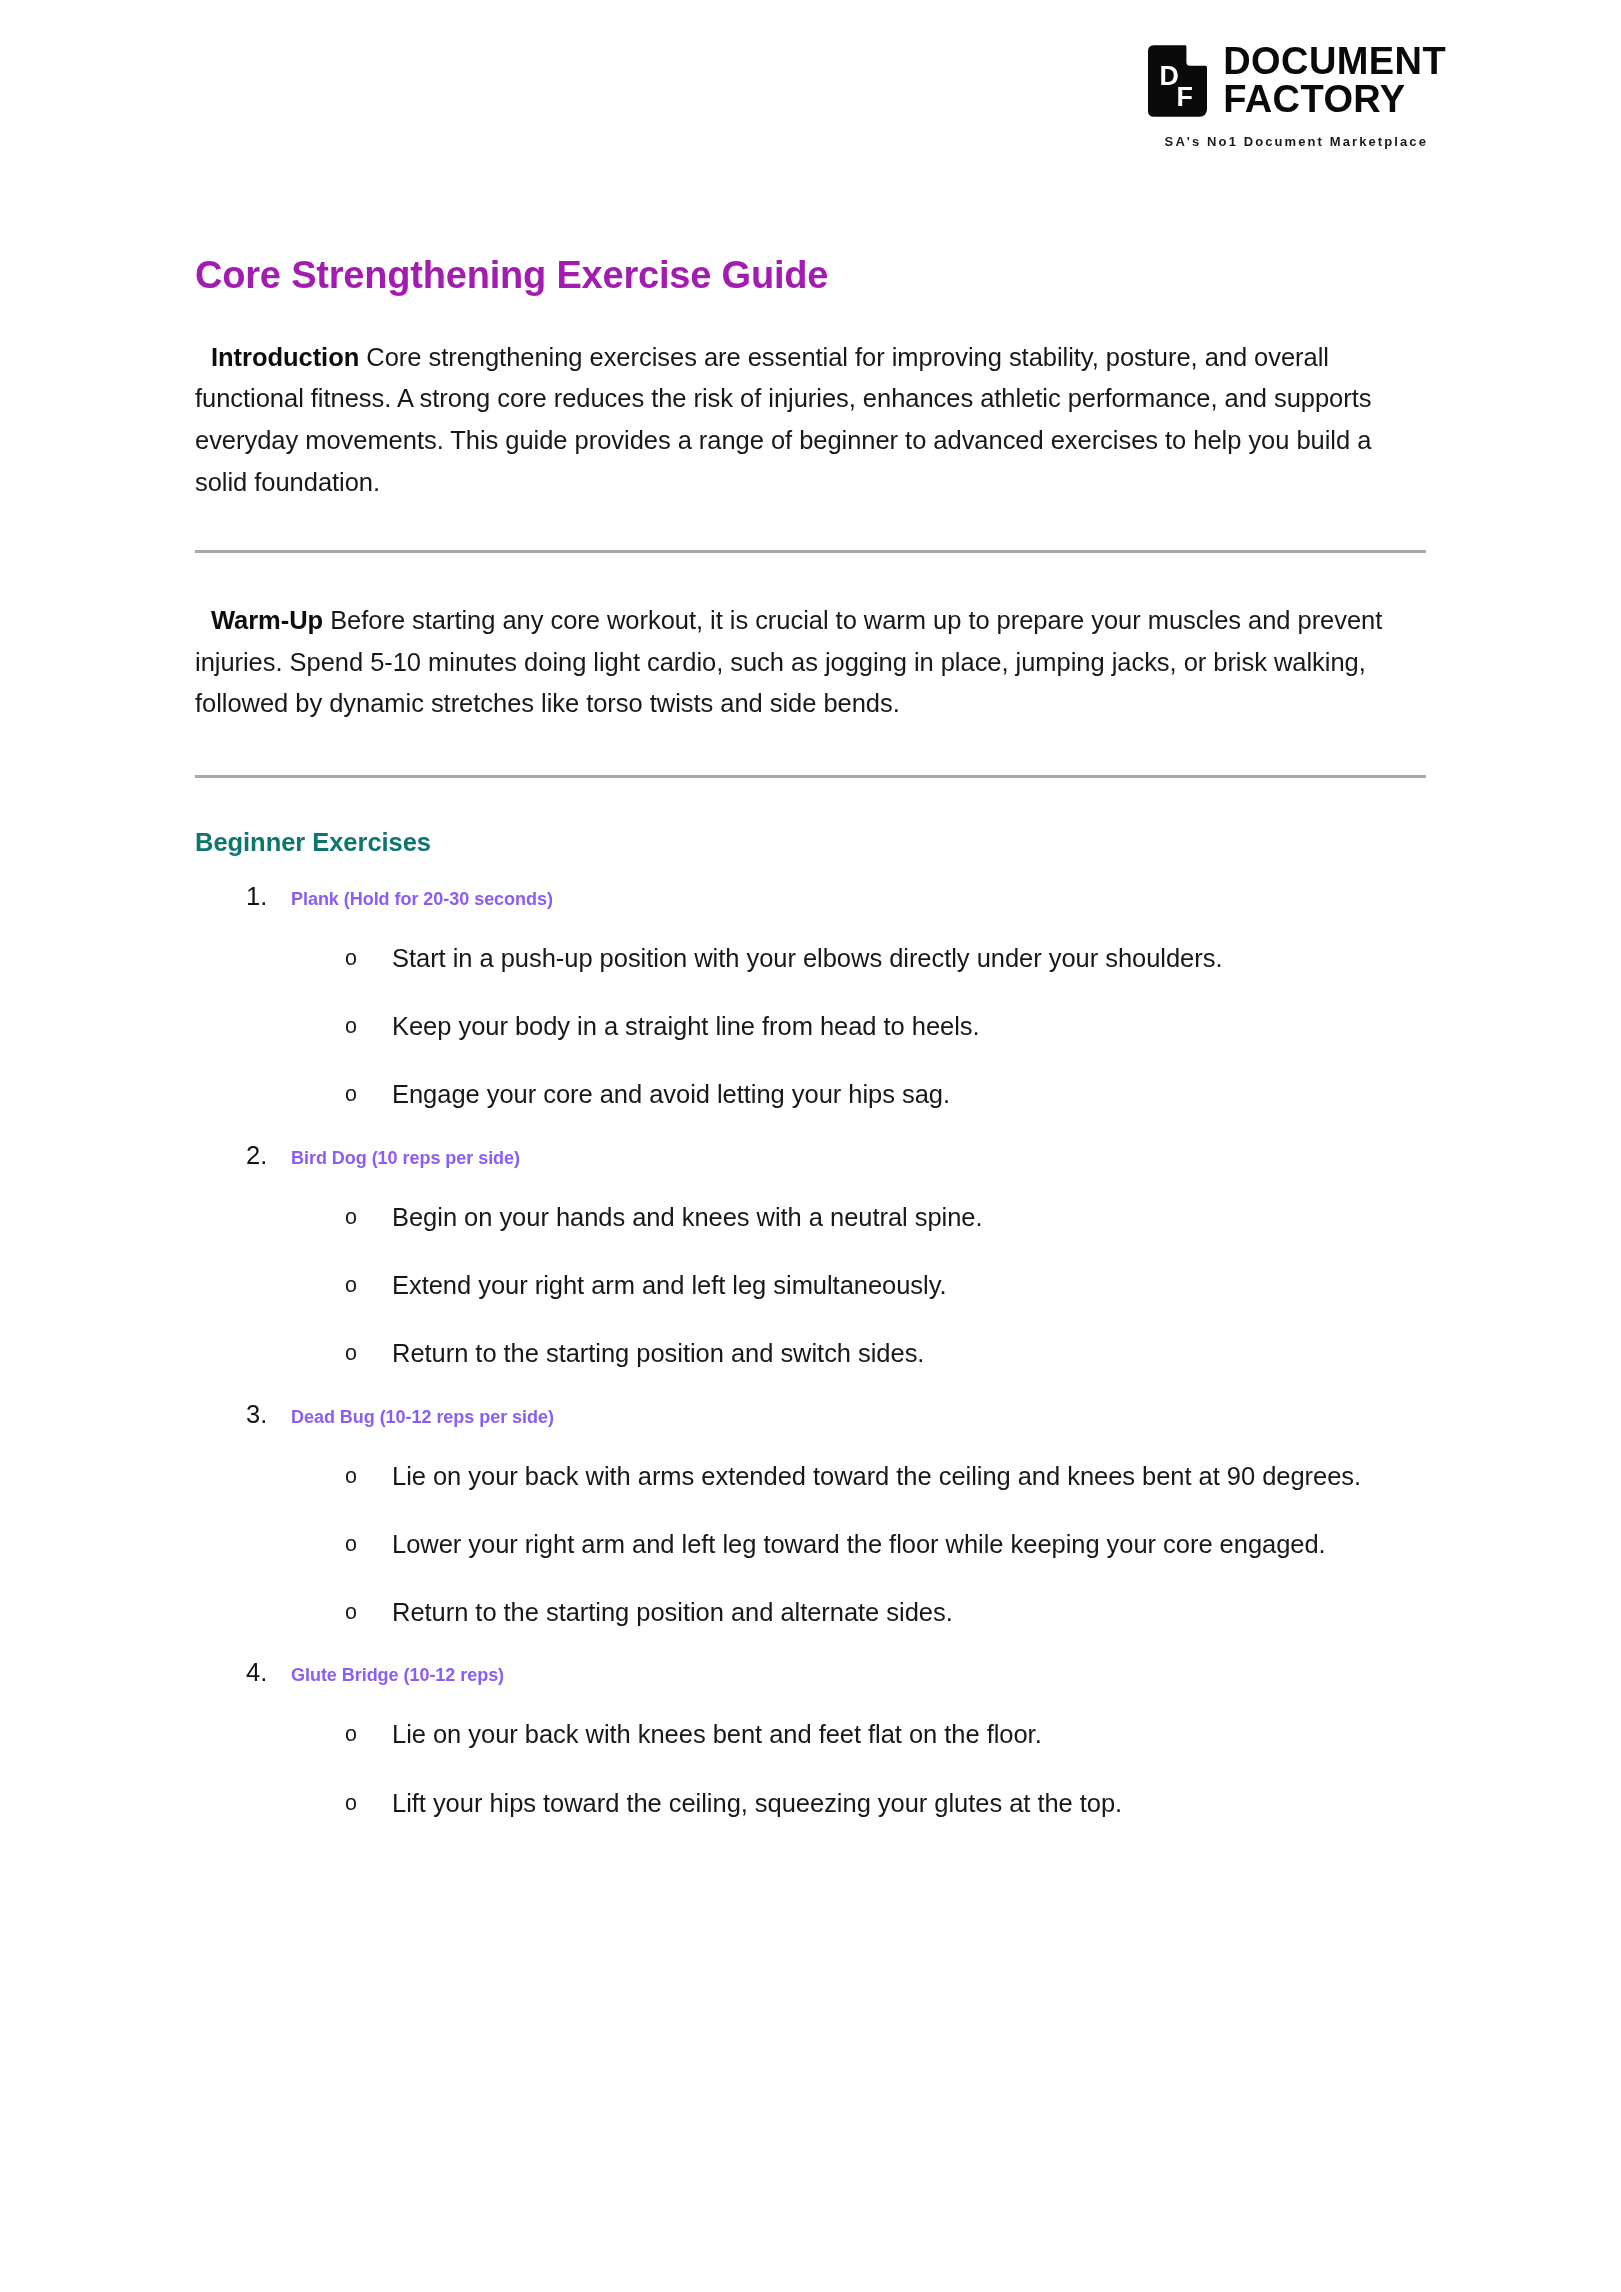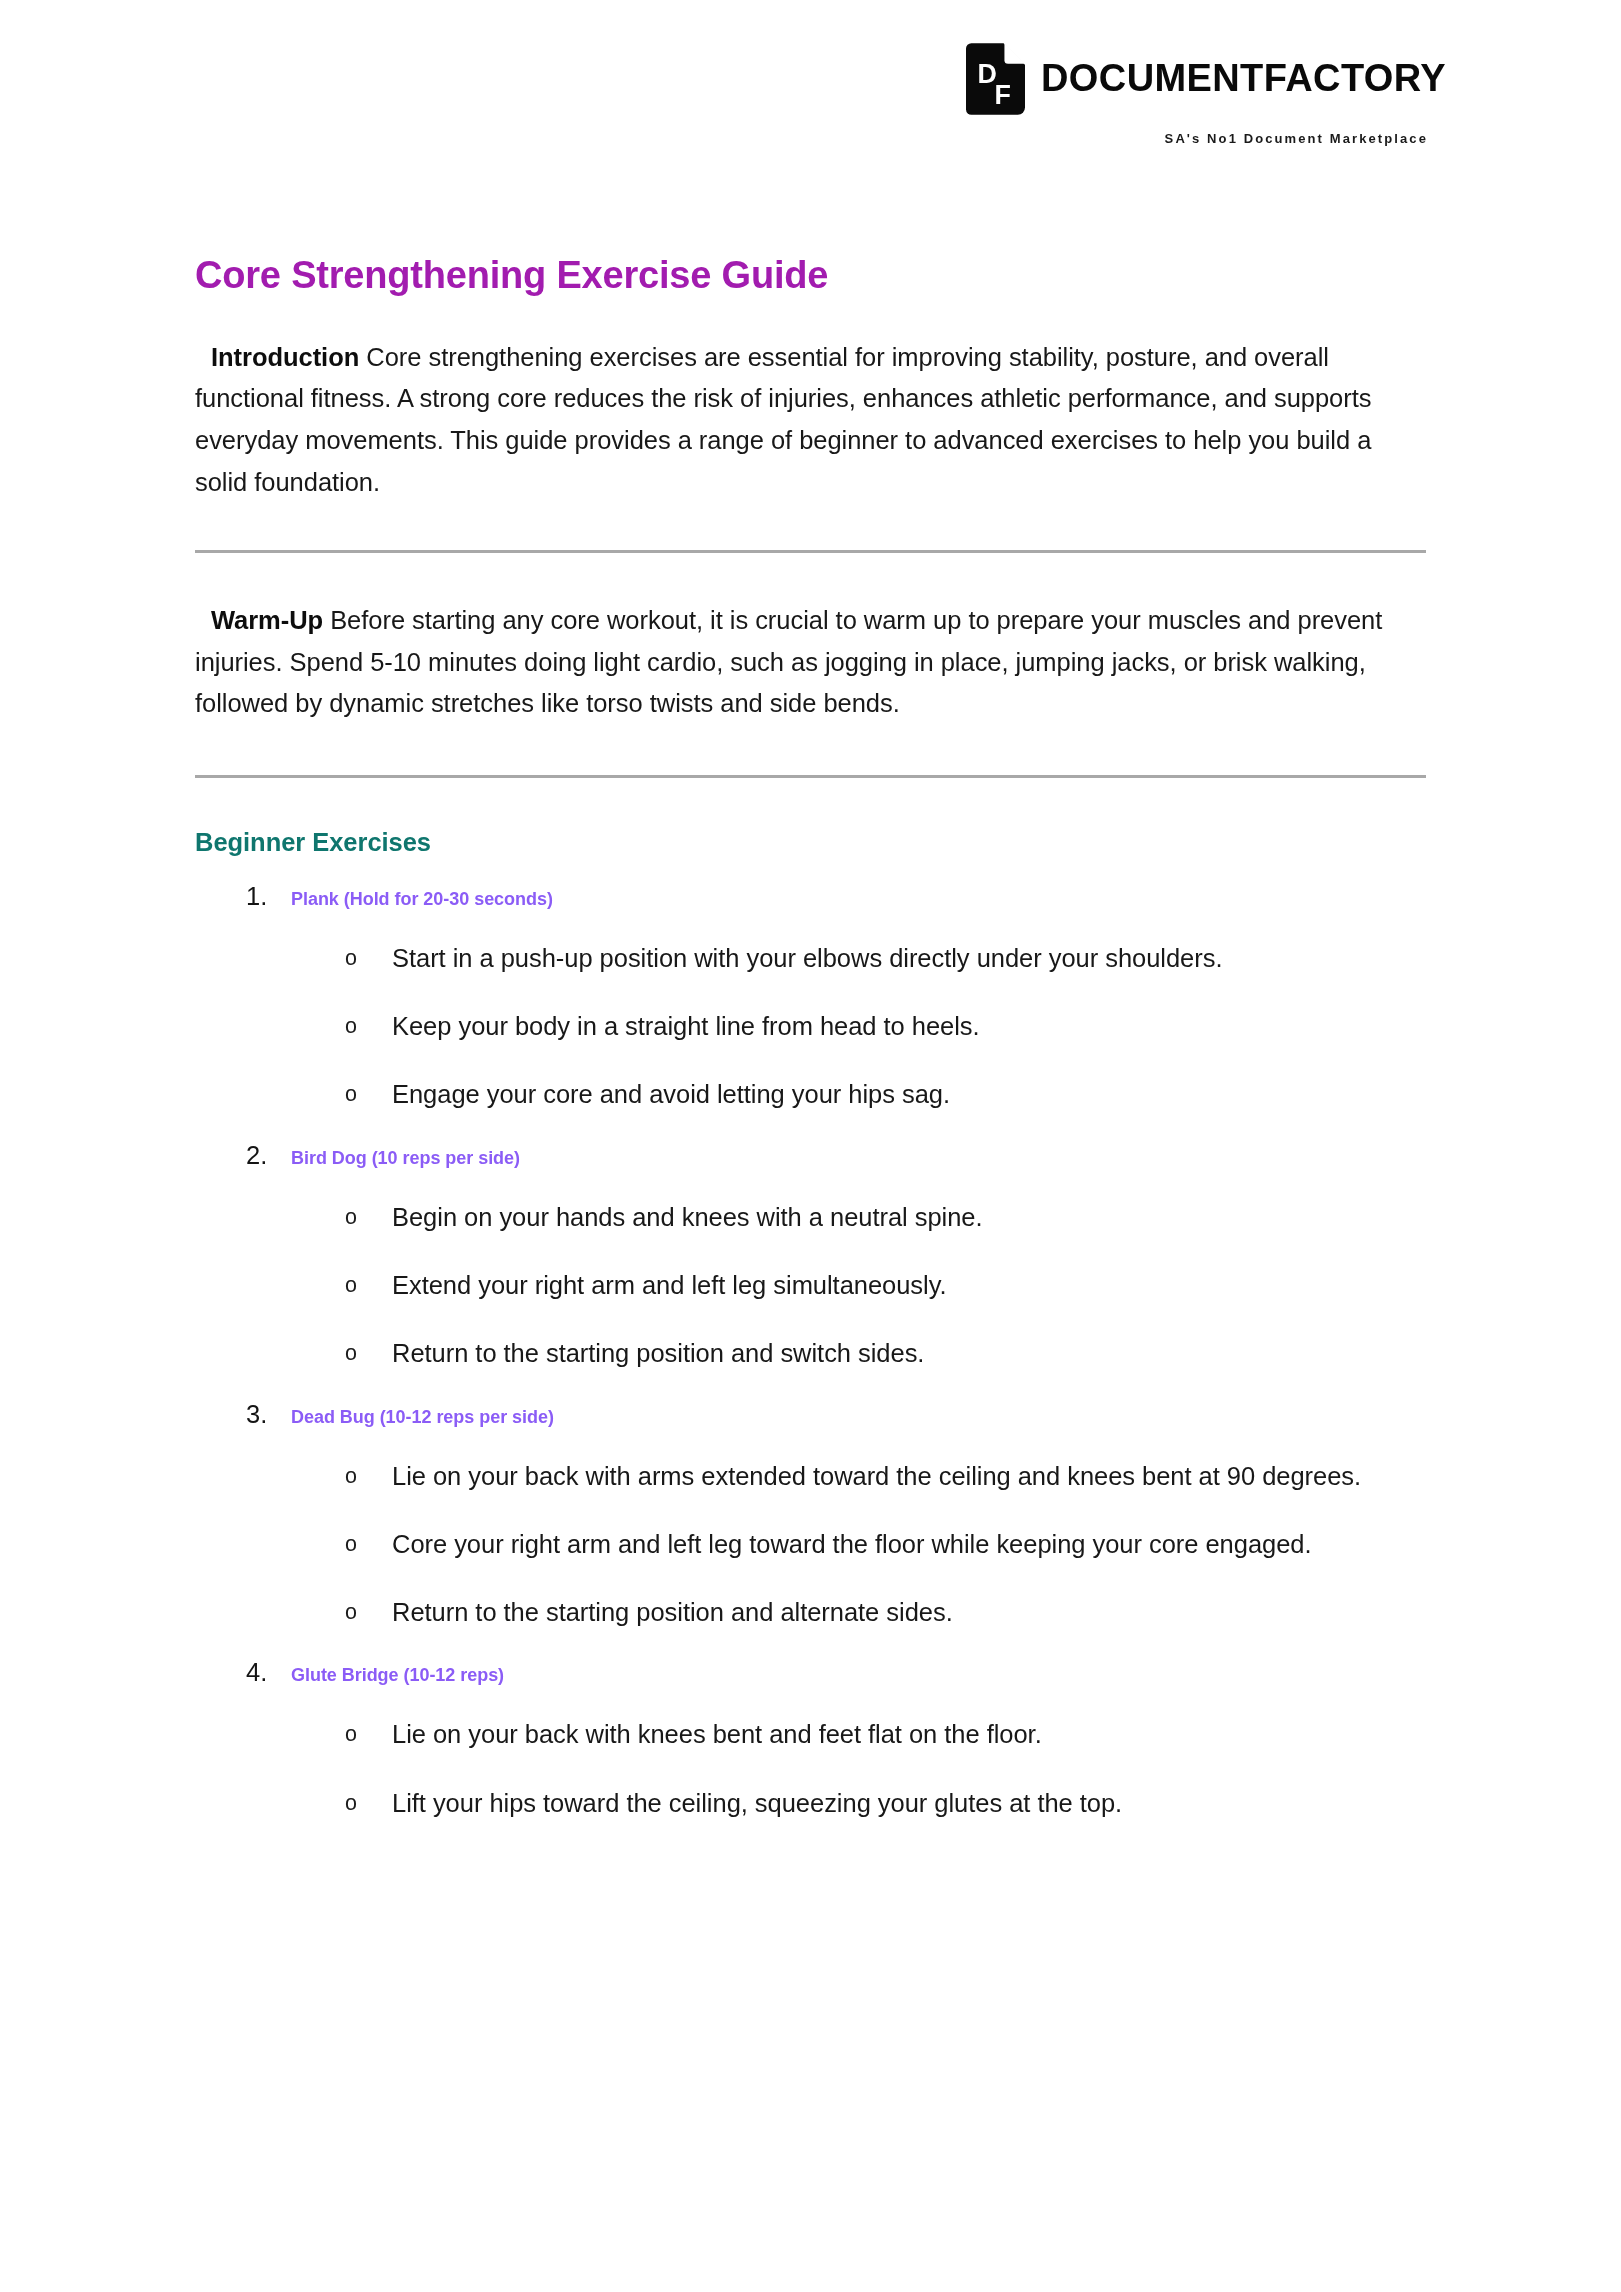--- a/index.html
+++ b/index.html
@@ -36,20 +36,21 @@
     gap: 16px;
   }
   .logo-mark {
     width: 59px;
     height: 72px;
     flex: none;
     display: block;
   }
   .logo-words {
     display: flex;
+    flex-direction: column;
     line-height: 0.99;
   }
   .logo-words .w {
     font-family: "Liberation Sans", sans-serif;
     font-weight: bold;
     font-size: 38px;
     letter-spacing: 0.4px;
     color: #0a0a0a;
     white-space: nowrap;
   }
@@ -254,21 +255,21 @@
           <span class="exercise-num">3.</span>
           <span class="exercise-name">Dead Bug (10-12 reps per side)</span>
         </div>
         <ul class="steps">
           <li class="step">
             <span class="step-bullet">o</span>
             <span class="step-text">Lie on your back with arms extended toward the ceiling and knees bent at 90 degrees.</span>
           </li>
           <li class="step">
             <span class="step-bullet">o</span>
-            <span class="step-text">Core your right arm and left leg toward the floor while keeping your core engaged.</span>
+            <span class="step-text">Lower your right arm and left leg toward the floor while keeping your core engaged.</span>
           </li>
           <li class="step">
             <span class="step-bullet">o</span>
             <span class="step-text">Return to the starting position and alternate sides.</span>
           </li>
         </ul>
       </li>
 
       <li class="exercise">
         <div class="exercise-head">

